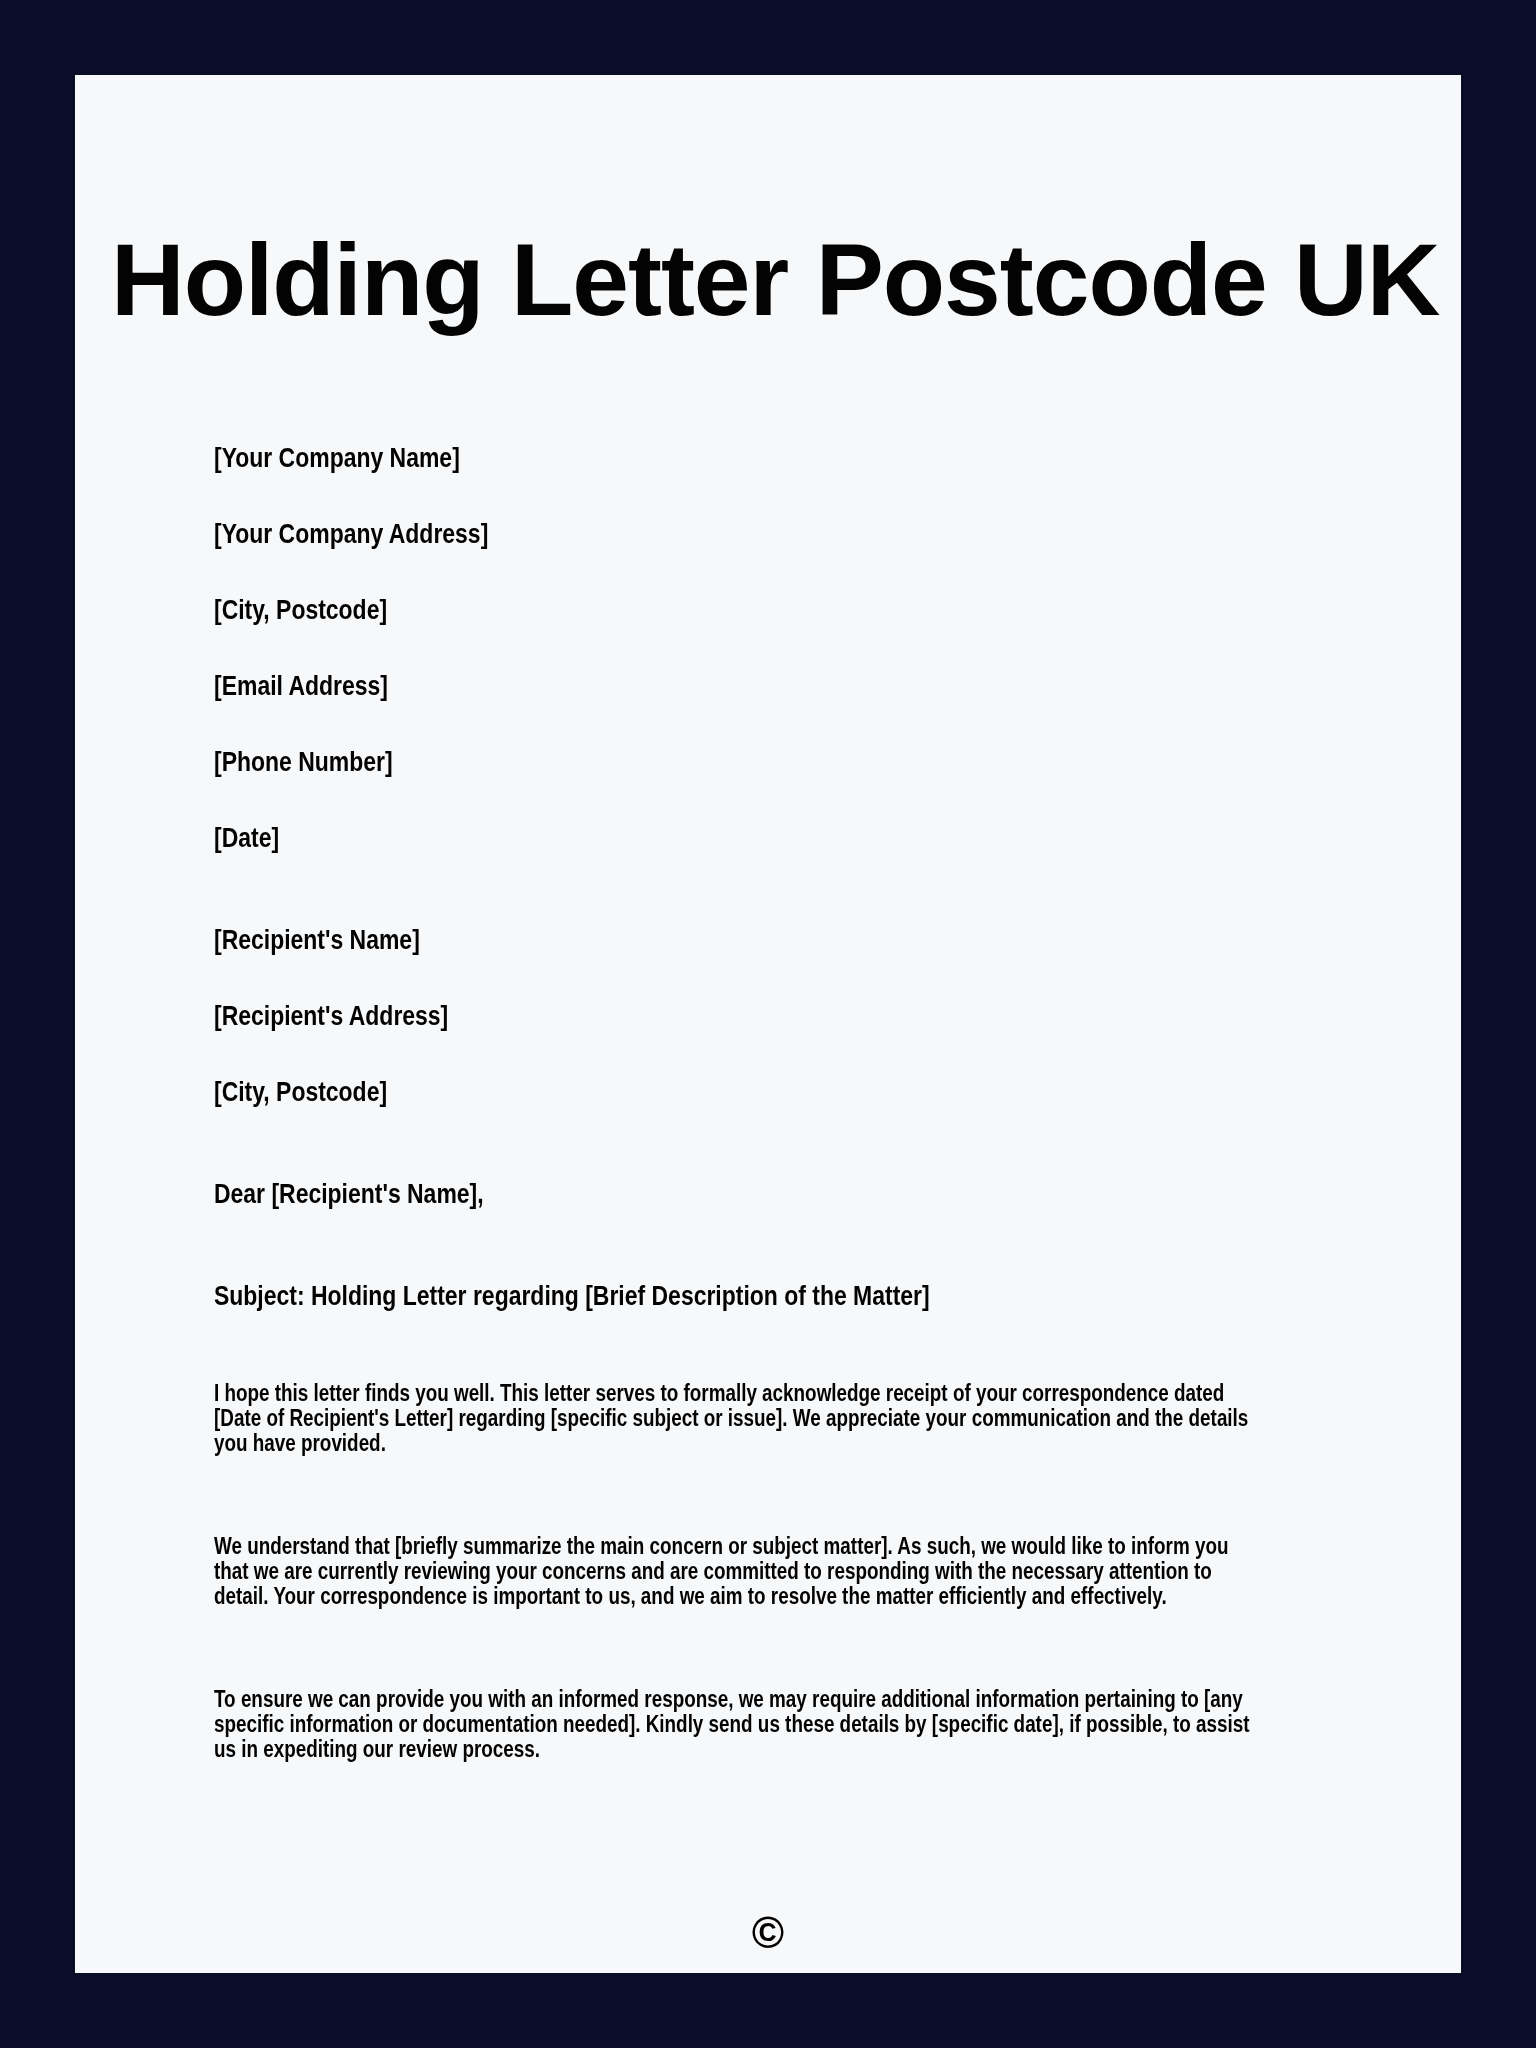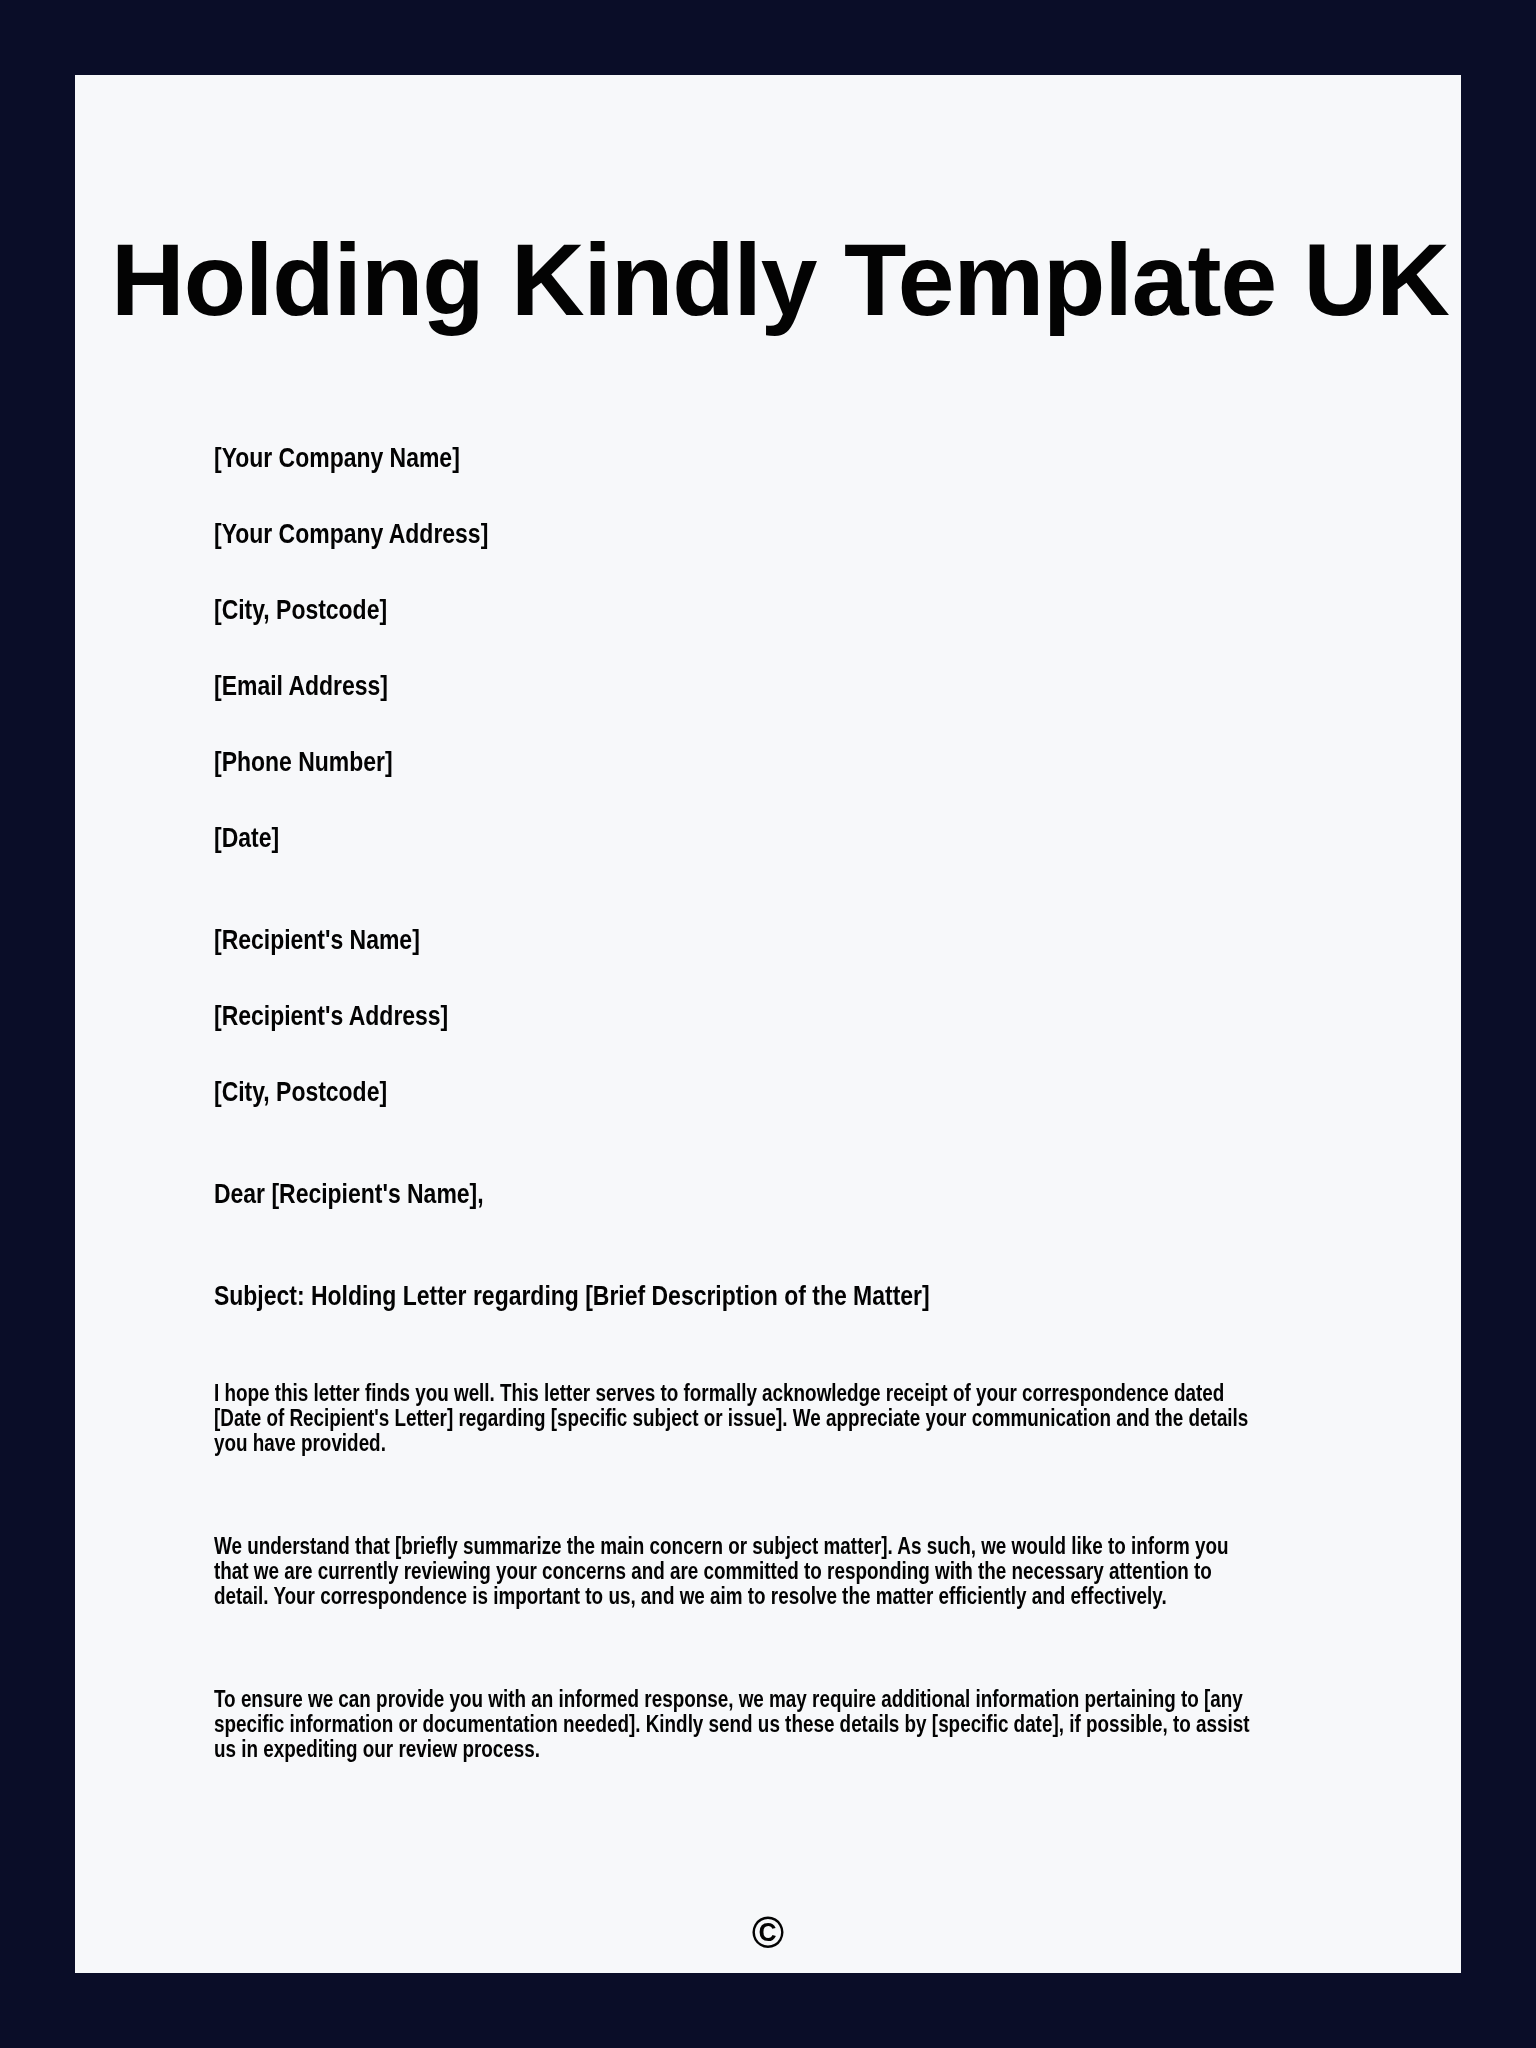--- a/index.html
+++ b/index.html
@@ -68,21 +68,21 @@
     font-weight: bold;
     color: #030303;
   }
 </style>
 </head>
 <body>
 
 <div class="frame">
   <div class="page">
 
-    <h1 class="page-title">Holding Kindly Template UK</h1>
+    <h1 class="page-title">Holding Letter Postcode UK</h1>
 
     <div class="letter-body">
 
       <p class="ph">[Your Company Name]</p>
       <p class="ph">[Your Company Address]</p>
       <p class="ph">[City, Postcode]</p>
       <p class="ph">[Email Address]</p>
       <p class="ph">[Phone Number]</p>
       <p class="ph mb-lg">[Date]</p>
 

